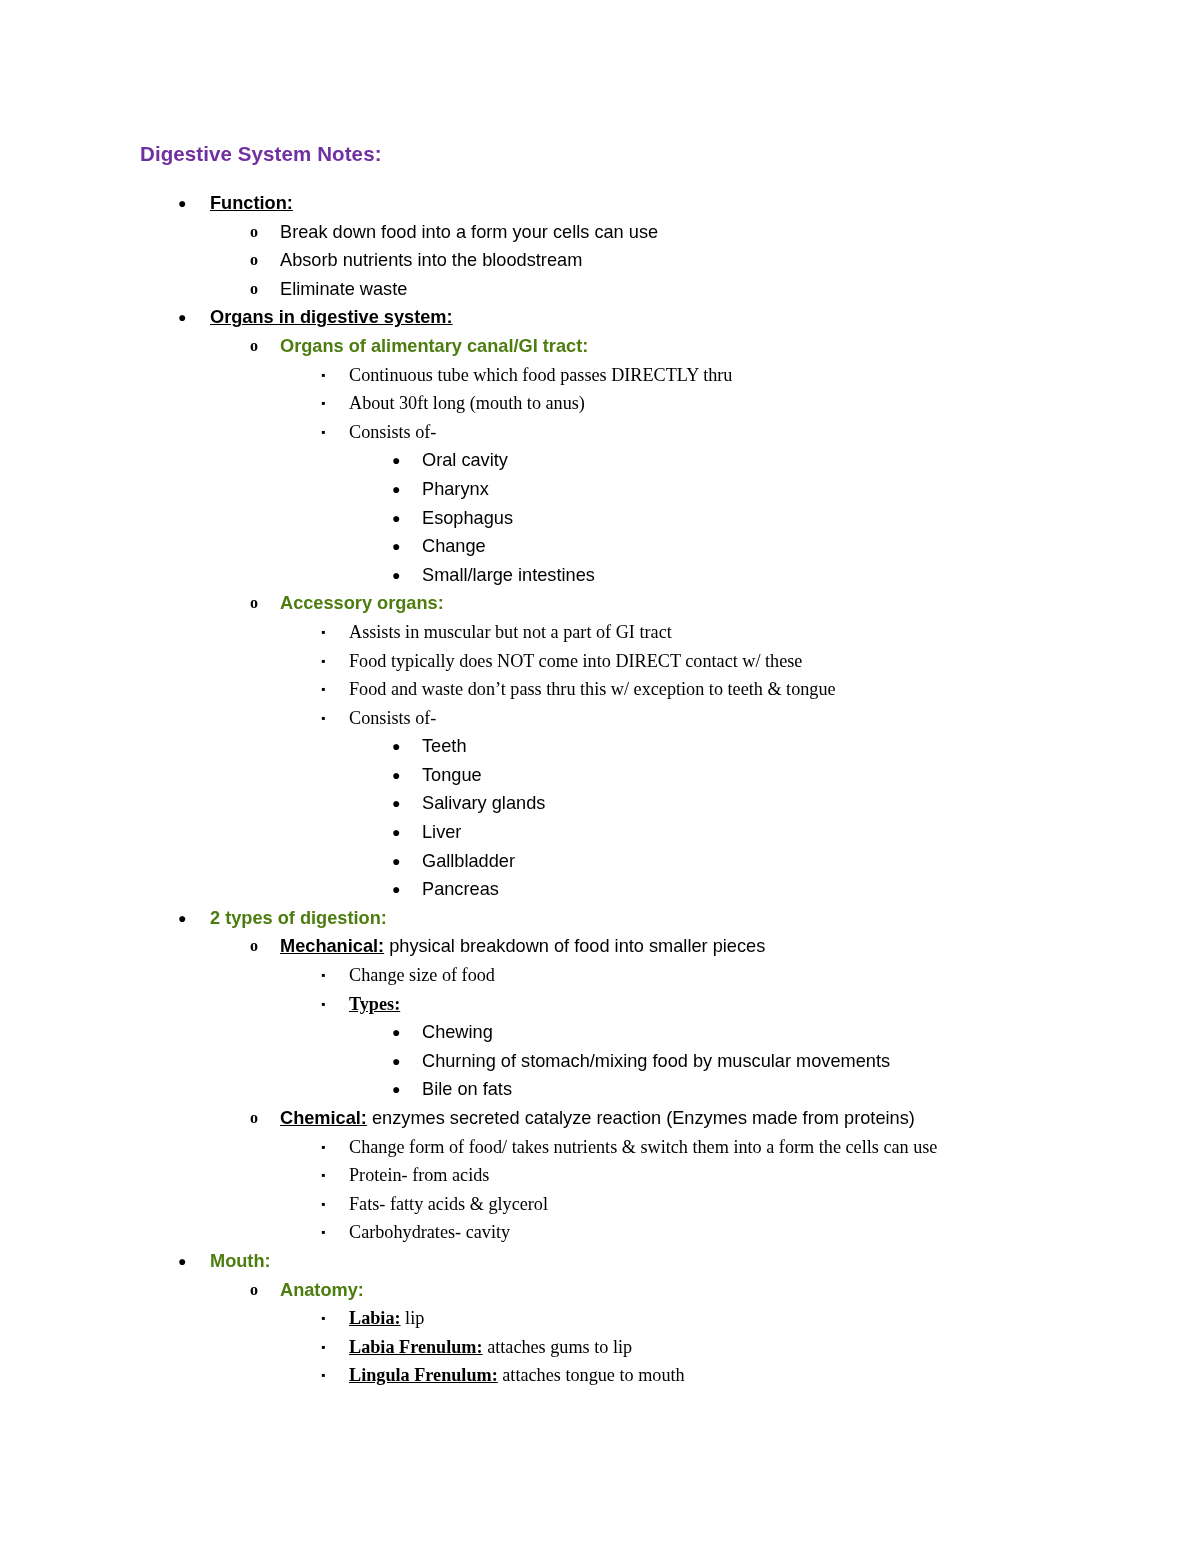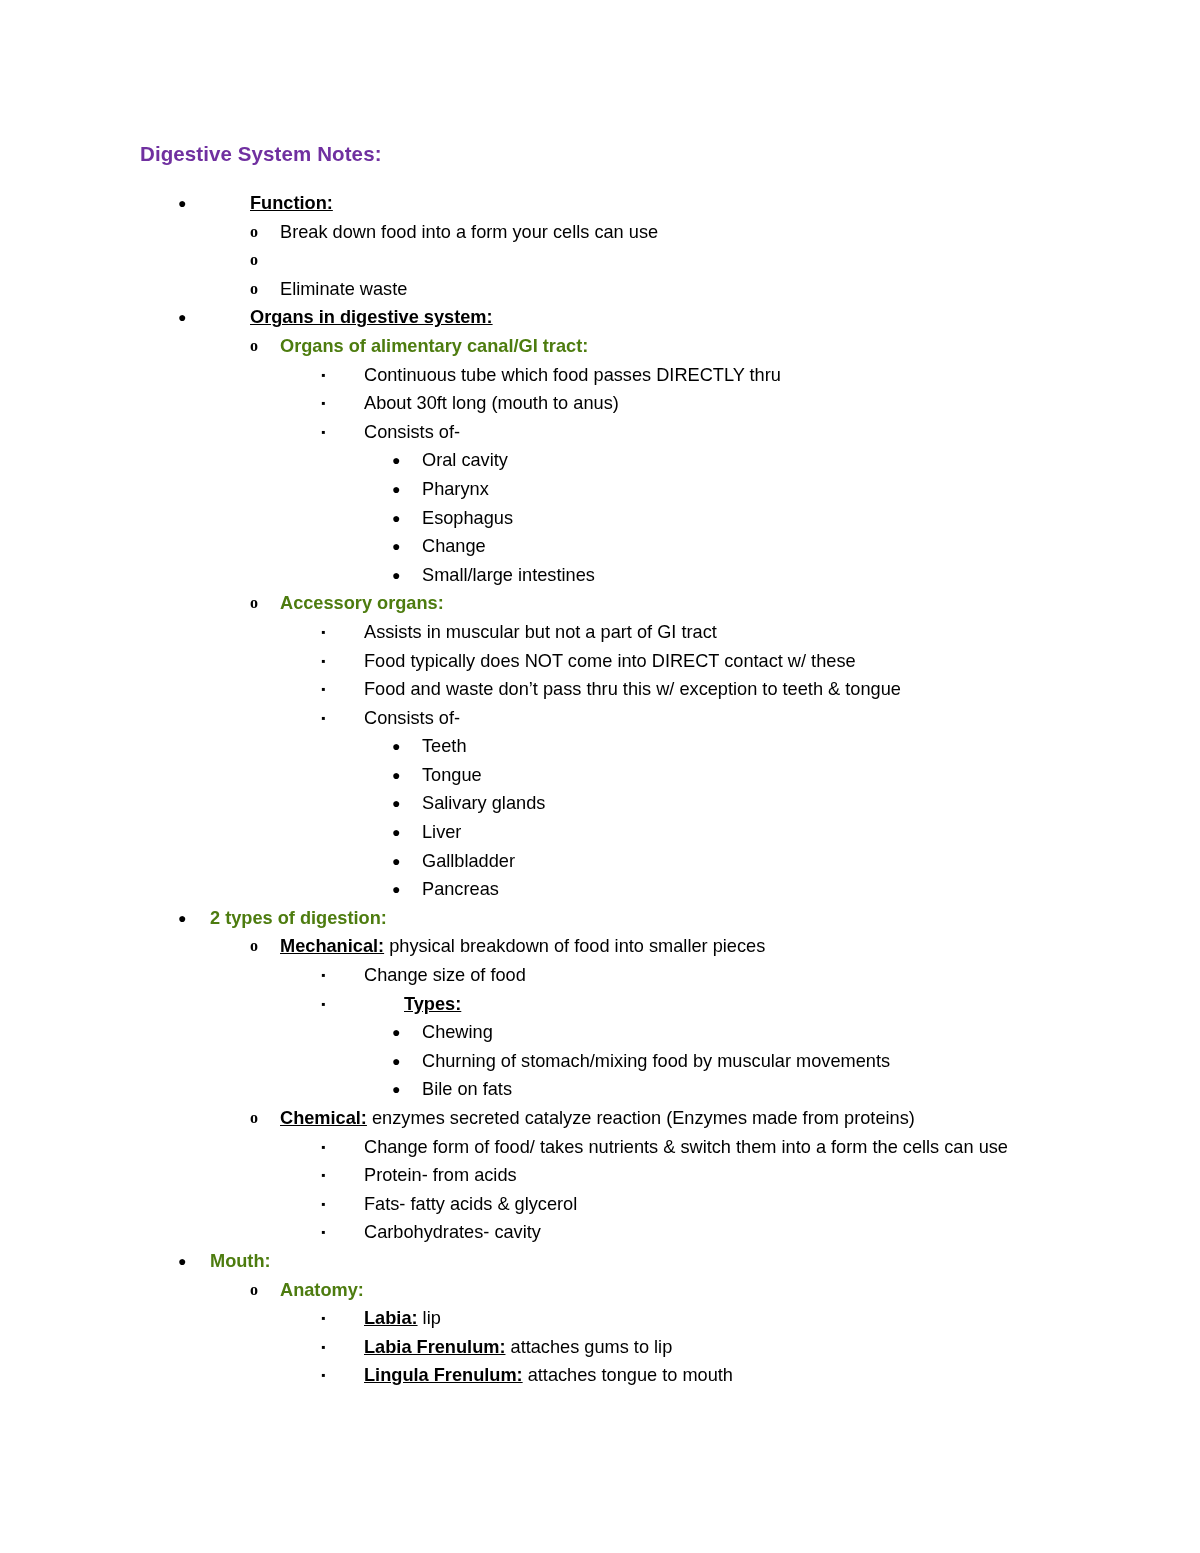--- a/index.html
+++ b/index.html
@@ -82,32 +82,32 @@
     font-weight: bold;
     font-family: "Liberation Serif", serif;
   }
   .lvl2 > .txt { left: 280px; }
 
   
   .lvl3 > .marker {
     left: 321px;
     font-size: 12px;
   }
-  .lvl3 > .txt { left: 364px; }
+  .lvl3 > .txt { left: 349px; font-family: Liberation Serif, serif; }
 
   
   .lvl4 > .marker {
     left: 392px;
     font-size: 14px;
   }
   .lvl4 > .txt { left: 422px; }
 
   
   .purple { color: #4d7c0f; font-weight: bold; }
-  .bold-u { font-weight: bold; text-decoration: underline; margin-left: 40px; }
+  .bold-u { font-weight: bold; text-decoration: underline; }
   .lead-u { font-weight: bold; text-decoration: underline; }
   .plain { font-weight: normal; text-align: right; }
 </style>
 </head>
 <body>
 
 <div class="page">
 
   <div class="doc-title">Digestive System Notes:</div>
 
@@ -115,20 +115,21 @@
       <div class="row lvl1">
         <span class="marker">●</span>
         <span class="txt bold-u">Function:</span>
       </div>
       <div class="row lvl2">
         <span class="marker">o</span>
         <span class="txt plain">Break down food into a form your cells can use</span>
       </div>
       <div class="row lvl2">
         <span class="marker">o</span>
+        <span class="txt plain">Absorb nutrients into the bloodstream</span>
       </div>
       <div class="row lvl2">
         <span class="marker">o</span>
         <span class="txt plain">Eliminate waste</span>
       </div>
       <div class="row lvl1">
         <span class="marker">●</span>
         <span class="txt bold-u">Organs in digestive system:</span>
       </div>
       <div class="row lvl2">

